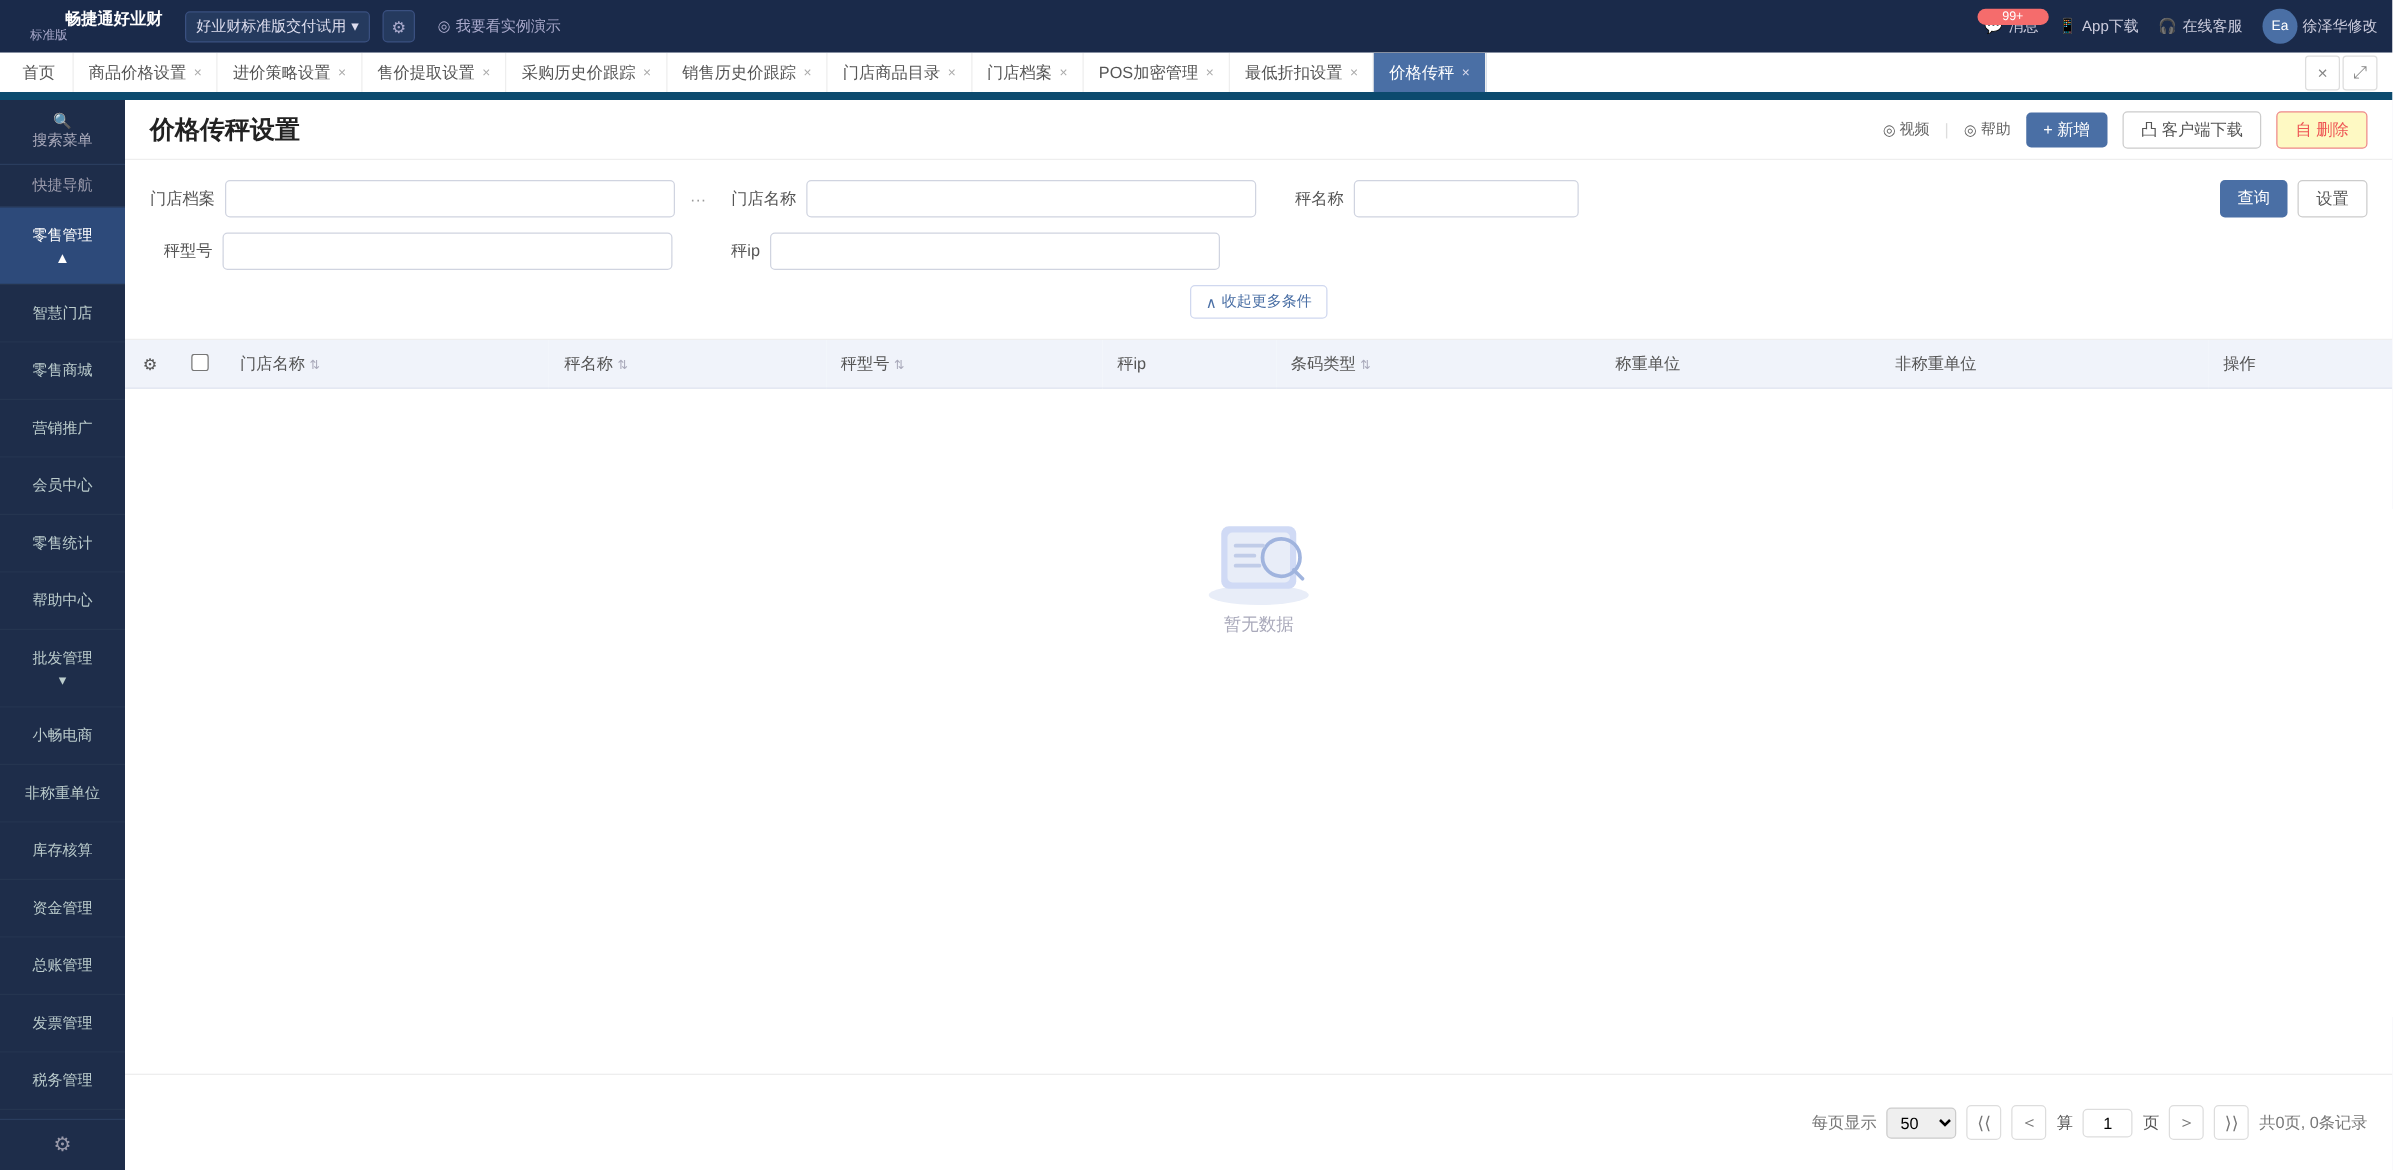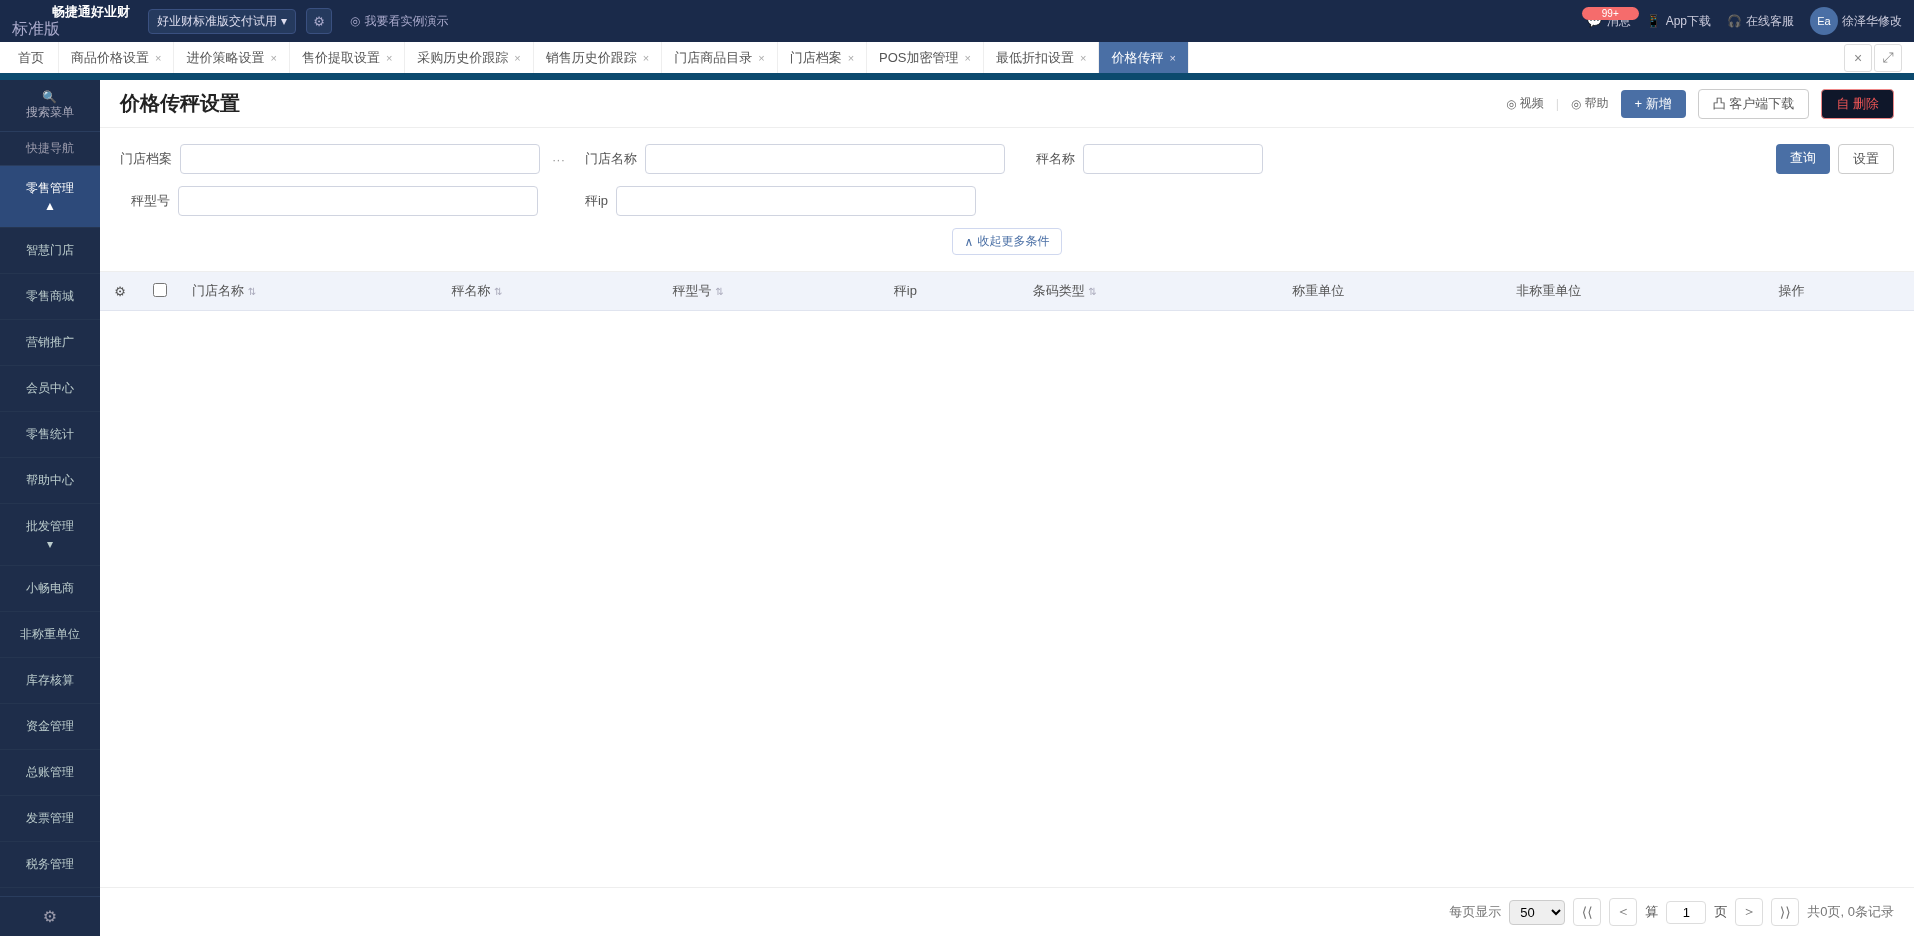--- a/index.html
+++ b/index.html
@@ -2,21 +2,21 @@
 <html><head>
   <meta charset="utf-8">
   <style>
     * { box-sizing: border-box; margin: 0; padding: 0; }
     body { font-family: 'Microsoft YaHei', Arial, sans-serif; font-size: 13px; background: #f5f6fa; color: #333; display: flex; flex-direction: column; height: 936px; overflow: hidden; }
 
     
     .top-bar { background: #1a2a4a; color: #fff; height: 42px; display: flex; align-items: center; padding: 0 12px; gap: 10px; flex-shrink: 0; }
     .top-bar-logo { display: flex; flex-direction: column; align-items: flex-start; line-height: 1.2; }
     .top-bar-logo .logo-main { font-size: 13px; font-weight: bold; color: #fff; margin-left: 40px; }
-    .top-bar-logo .logo-sub { font-size: 16px; color: #aac; }
+    .top-bar-logo .logo-sub { font-size: 10px; color: #aac; margin-left: 12px; }
     .top-bar-select { background: #253a5e; border: 1px solid #3a5080; color: #dde; border-radius: 4px; padding: 3px 8px; font-size: 12px; cursor: pointer; display: flex; align-items: center; gap: 4px; margin-left: 8px; }
     .top-bar-settings { width: 26px; height: 26px; background: #253a5e; border: 1px solid #3a5080; border-radius: 4px; display: flex; align-items: center; justify-content: center; cursor: pointer; color: #aac; }
     .top-bar-demo { display: flex; align-items: center; gap: 4px; color: #aac; font-size: 12px; cursor: pointer; margin-left: 8px; }
     .top-bar-right { margin-left: auto; display: flex; align-items: center; gap: 16px; }
     .top-bar-right-item { display: flex; align-items: center; gap: 4px; color: #ccd; font-size: 12px; cursor: pointer; position: relative; }
     .badge { background: #f56c6c; color: #fff; font-size: 10px; border-radius: 8px; padding: 1px 20px; position: absolute; top: -6px; right: -8px; }
     .user-avatar { width: 28px; height: 28px; border-radius: 50%; background: #4a6fa5; display: flex; align-items: center; justify-content: center; color: #fff; font-size: 11px; }
 
     
     .nav-tabs { background: #fff; border-bottom: 7px solid #0c4a6e; display: flex; align-items: center; height: 38px; padding: 4px; overflow-x: auto; flex-shrink: 0; }
@@ -46,21 +46,21 @@
 
     
     .content-header { background: #fff; padding: 0 20px; height: 48px; display: flex; align-items: center; justify-content: space-between; border-bottom: 1px solid #eee; flex-shrink: 0; }
     .content-title { font-size: 20px; font-weight: bold; color: #222; }
     .content-header-right { display: flex; align-items: center; gap: 12px; }
     .header-link { display: flex; align-items: center; gap: 3px; color: #666; font-size: 12px; cursor: pointer; }
     .header-divider { color: #ddd; }
     .btn { padding: 5px 14px; border-radius: 4px; font-size: 13px; cursor: pointer; border: none; display: flex; gap: 4px; }
     .btn-primary { background: #4a6fa5; color: #fff; }
     .btn-default { background: #fff; color: #555; border: 1px solid #ccc; }
-    .btn-danger { background: #0f172a; color: #e55; border: 1px solid #e88; }
+    .btn-danger { background: #fef9c3; color: #e55; border: 1px solid #e88; }
 
     
     .filter-area { background: #fff; padding: 16px 20px 8px; border-bottom: 1px solid #eee; flex-shrink: 0; }
     .filter-row { display: flex; align-items: center; gap: 20px; margin-bottom: 12px; flex-wrap: wrap; }
     .filter-field { display: flex; align-items: center; gap: 8px; }
     .filter-label { color: #555; font-size: 13px; white-space: nowrap; min-width: 50px; text-align: right; }
     .filter-input { border: 1px solid #d0d4e0; border-radius: 4px; padding: 4px 8px; font-size: 13px; color: #333; width: 180px; height: 30px; outline: none; }
     .filter-input-wide { width: 360px; }
     .filter-dots { color: #999; margin-left: 4px; cursor: pointer; }
     .collapse-btn { display: flex; align-items: center; justify-content: center; gap: 4px; color: #4a6fa5; font-size: 12px; cursor: pointer; padding: 4px 12px; border: 1px solid #d0d8ef; border-radius: 4px; background: #fff; margin: 0 auto 8px; }
@@ -74,21 +74,21 @@
     th .sort-icon { color: #aab; font-size: 10px; }
     .th-settings { width: 40px; text-align: center; }
     .th-check { width: 40px; text-align: center; }
     .checkbox { width: 14px; height: 14px; cursor: pointer; }
 
     
     .empty-state { display: flex; flex-direction: column; align-items: center; justify-content: center; padding: 80px 0; }
     .empty-text { color: #aab; font-size: 14px; }
 
     
-    .pagination { display: flex; align-items: center; justify-content: flex-end; padding: 10px 20px; background: #fff; border-top: 1px solid #eee; flex-shrink: 0; gap: 8px; font-size: 13px; color: #555; }
+    .pagination { display: flex; align-items: center; justify-content: flex-end; padding: 24px 20px; background: #fff; border-top: 1px solid #eee; flex-shrink: 0; gap: 8px; font-size: 13px; color: #555; }
     .page-size-label { color: #777; }
     .page-size-select { border: 1px solid #ccc; border-radius: 4px; padding: 3px 6px; font-size: 13px; cursor: pointer; }
     .page-btn { width: 28px; height: 28px; border: 1px solid #ddd; border-radius: 4px; display: flex; align-items: center; justify-content: center; cursor: pointer; color: #777; background: #fff; font-size: 14px; }
     .page-input { border: 1px solid #ddd; border-radius: 4px; width: 40px; text-align: center; padding: 3px; font-size: 13px; }
     .page-info { color: #777; }
 
     
     .empty-svg { width: 120px; height: 100px; }
 
     
@@ -341,20 +341,33 @@
             </th>
             <th>称重单位</th>
             <th>非称重单位</th>
             <th>操作</th>
           </tr>
         </thead>
         <tbody id="table-body">
         </tbody>
       </table>
 
+      <div class="empty-state">
+        <svg class="empty-svg" viewBox="0 0 120 100">
+          <ellipse cx="60" cy="85" rx="40" ry="8" fill="#e8edf8"></ellipse>
+          <rect x="30" y="30" width="60" height="50" rx="6" fill="#d0daf5"></rect>
+          <rect x="35" y="35" width="50" height="40" rx="4" fill="#e8edf8"></rect>
+          <circle cx="78" cy="55" r="15" fill="none" stroke="#a0b4de" stroke-width="3"></circle>
+          <line x1="88" y1="65" x2="95" y2="72" stroke="#a0b4de" stroke-width="3" stroke-linecap="round"></line>
+          <rect x="40" y="44" width="25" height="3" rx="1.5" fill="#c0cce8"></rect>
+          <rect x="40" y="52" width="18" height="3" rx="1.5" fill="#c0cce8"></rect>
+          <rect x="40" y="60" width="22" height="3" rx="1.5" fill="#c0cce8"></rect>
+        </svg>
+        <div class="empty-text">暂无数据</div>
+      </div>
     </div>
 
     <div class="pagination">
       <span class="page-size-label">每页显示</span>
       <select class="page-size-select">
         <option>10</option>
         <option>20</option>
         <option selected="">50</option>
         <option>100</option>
       </select>

